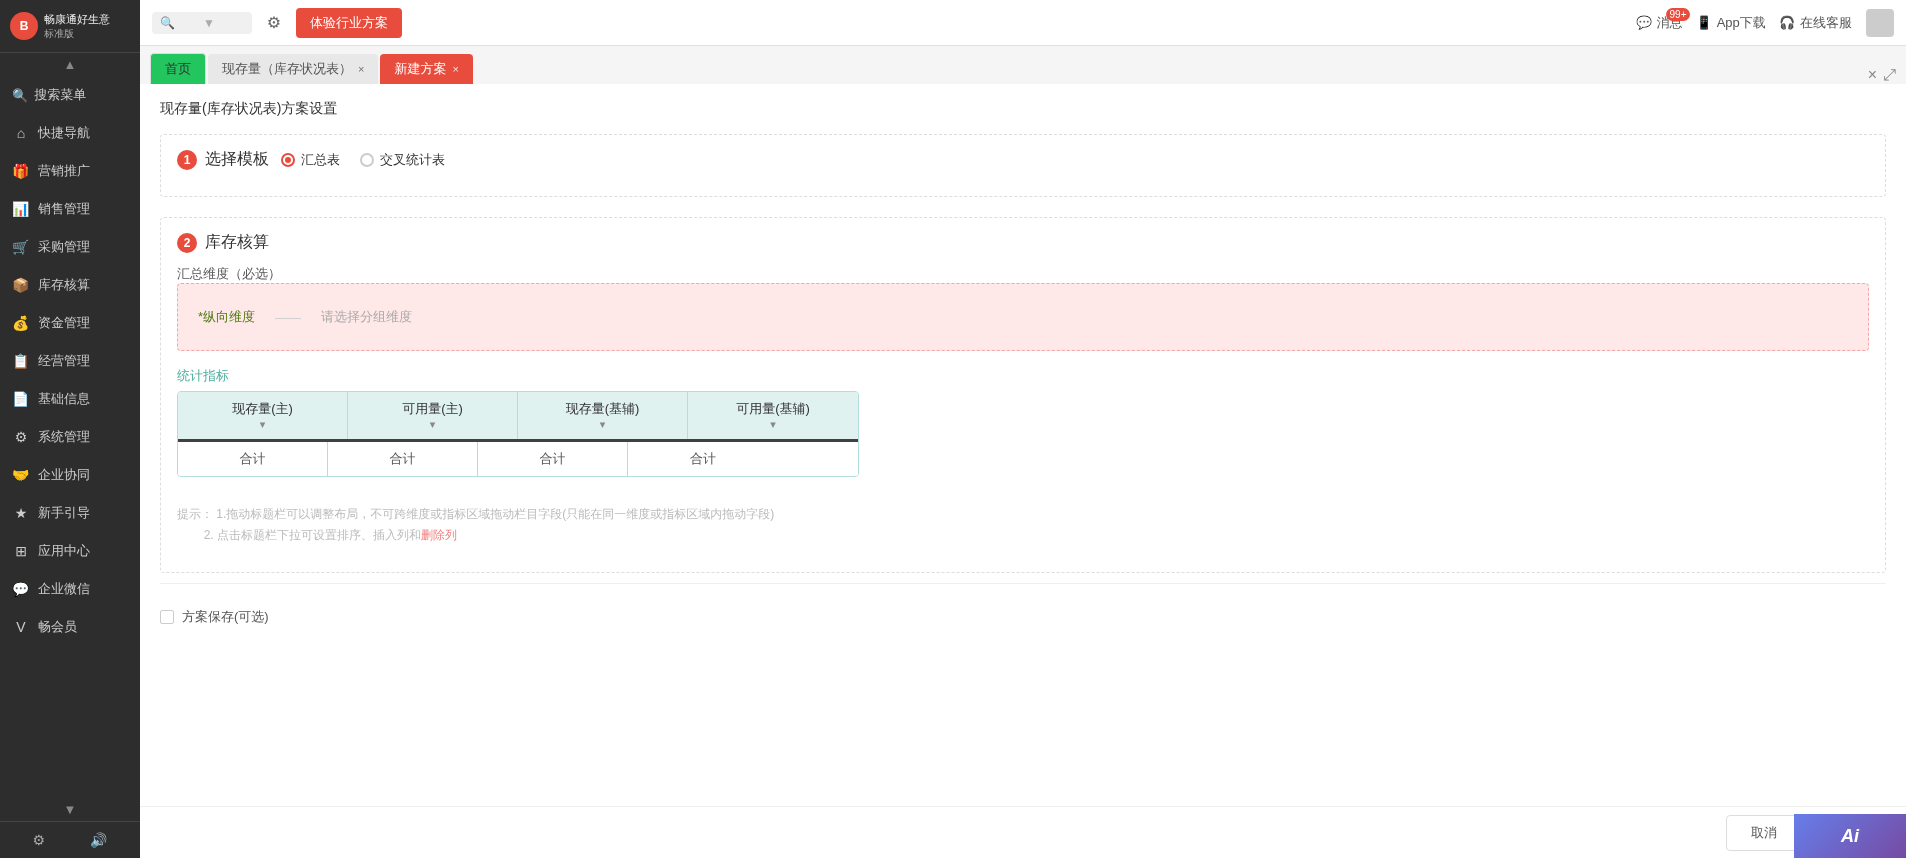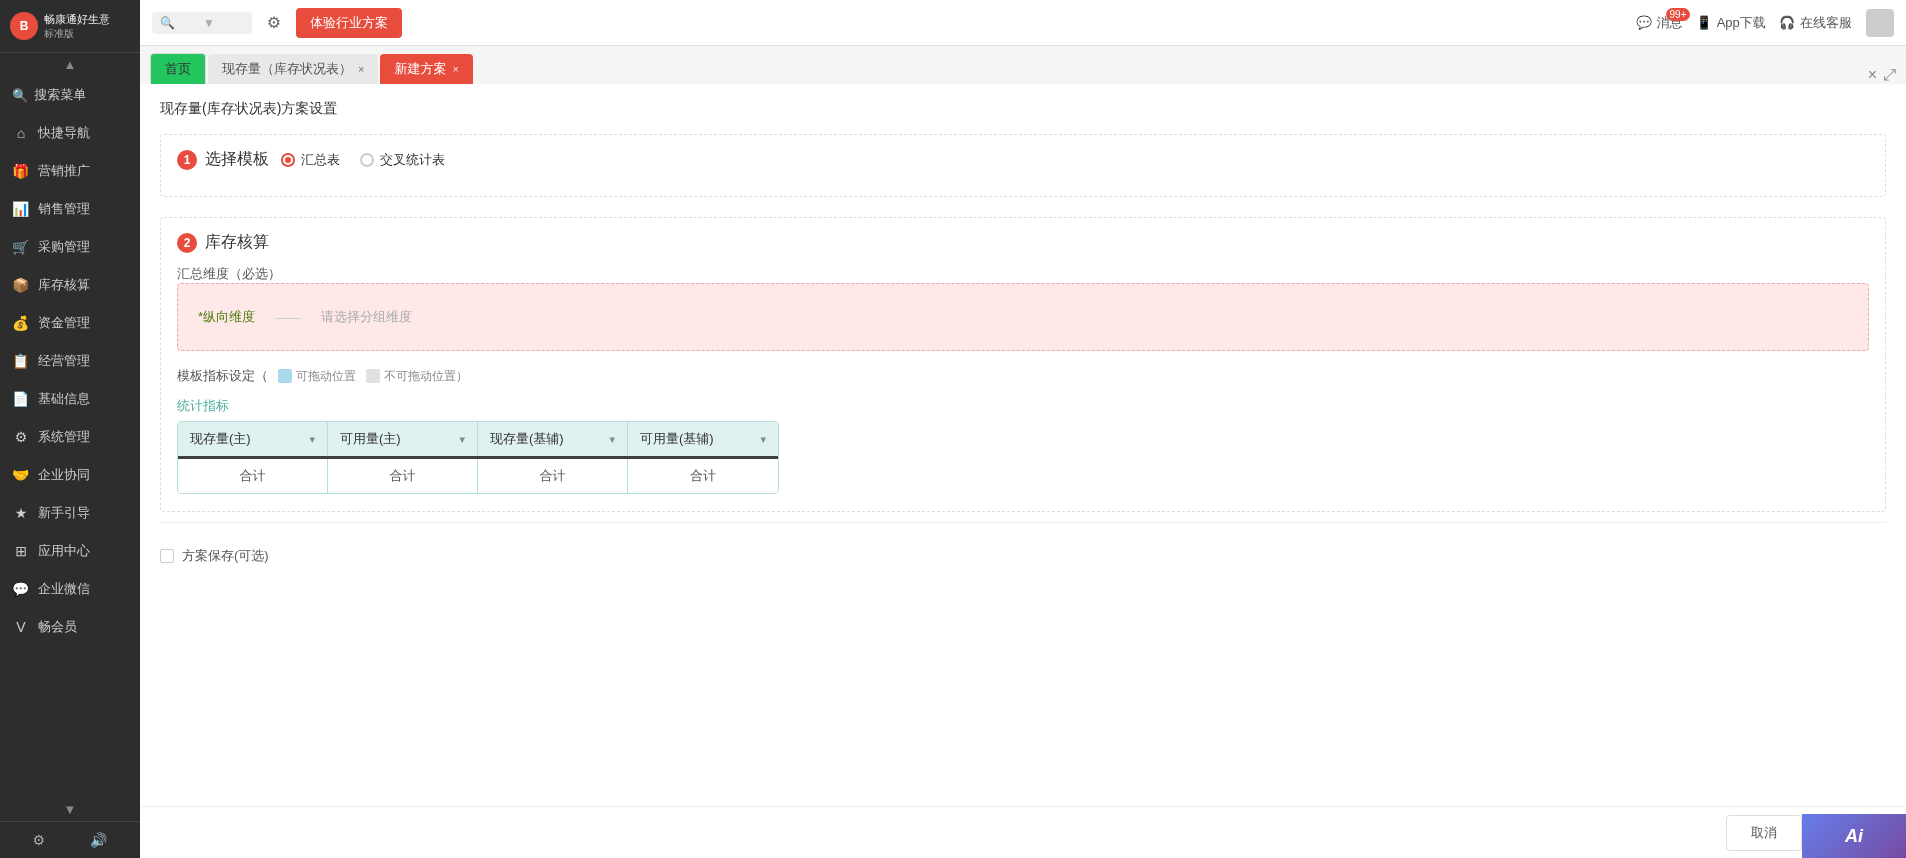--- a/index.html
+++ b/index.html
@@ -372,28 +372,29 @@
       overflow: hidden;
       width: auto;
       display: inline-block;
       min-width: 600px;
     }
     .stats-table-header {
       display: flex;
       background: #e0f2f0;
     }
     .stats-col {
-      width: 150px;
+      width: 170px;
       padding: 8px 12px;
       display: flex;
       align-items: center;
-      justify-content: space-between;
+      justify-content: flex-end;
       border-right: 1px solid #b2dfdb;
       font-size: 13px;
       color: #333;
+      flex-direction: column;
     }
     .stats-col:last-child { border-right: none; }
     .stats-col .chevron {
       color: #888;
       font-size: 11px;
     }
     .stats-table-body {
       display: flex;
       background: white;
       border-top: 3px solid #404040;
@@ -465,21 +466,21 @@
       border-radius: 4px;
       cursor: pointer;
       font-size: 13px;
     }
 
     
     .ai-badge {
       position: fixed;
       bottom: 0;
       right: 0;
-      width: 104px;
+      width: 112px;
       height: 44px;
       background: linear-gradient(135deg, #667eea 0%, #764ba2 100%);
       display: flex;
       align-items: center;
       justify-content: center;
       color: white;
       font-size: 18px;
       font-weight: bold;
       font-style: italic;
     }
@@ -651,33 +652,20 @@
       </div>
 
       <div class="field-label">汇总维度（必选）</div>
 
       <div class="dimension-area">
         <span class="dimension-label">*纵向维度</span>
         <span class="dimension-divider">——</span>
         <span class="dimension-placeholder">请选择分组维度</span>
       </div>
 
-      <div class="indicator-settings">
-        <div class="indicator-label-row">
-          <span>模板指标设定（</span>
-          <div class="legend-item">
-            <div class="legend-box draggable"></div>
-            <span>可拖动位置</span>
-          </div>
-          <div class="legend-item">
-            <div class="legend-box non-draggable"></div>
-            <span>不可拖动位置）</span>
-          </div>
-        </div>
-      </div>
 
       <div>
         <div class="stats-section-label">统计指标</div>
         <div class="stats-table">
           <div class="stats-table-header">
             <div class="stats-col">
               <span>现存量(主)</span>
               <span class="chevron">▾</span>
             </div>
             <div class="stats-col">
@@ -695,20 +683,26 @@
           </div>
           <div class="stats-table-body">
             <div class="stats-cell">合计</div>
             <div class="stats-cell">合计</div>
             <div class="stats-cell">合计</div>
             <div class="stats-cell">合计</div>
           </div>
         </div>
       </div>
 
+      <div class="tips-section">
+        <div class="tip-line">提示：   1.拖动标题栏可以调整布局，不可跨维度或指标区域拖动栏目字段(只能在同一维度或指标区域内拖动字段)</div>
+        <div class="tip-line">
+          &nbsp;&nbsp;&nbsp;&nbsp;&nbsp;&nbsp;&nbsp;&nbsp;2. 点击标题栏下拉可设置排序、插入列和<span style="color:#f08080;">删除列</span>
+        </div>
+      </div>
     </div>
 
     <div class="save-option">
       <div class="checkbox-box"></div>
       <span>方案保存(可选)</span>
     </div>
 
   </div>
 
   <div class="footer">

